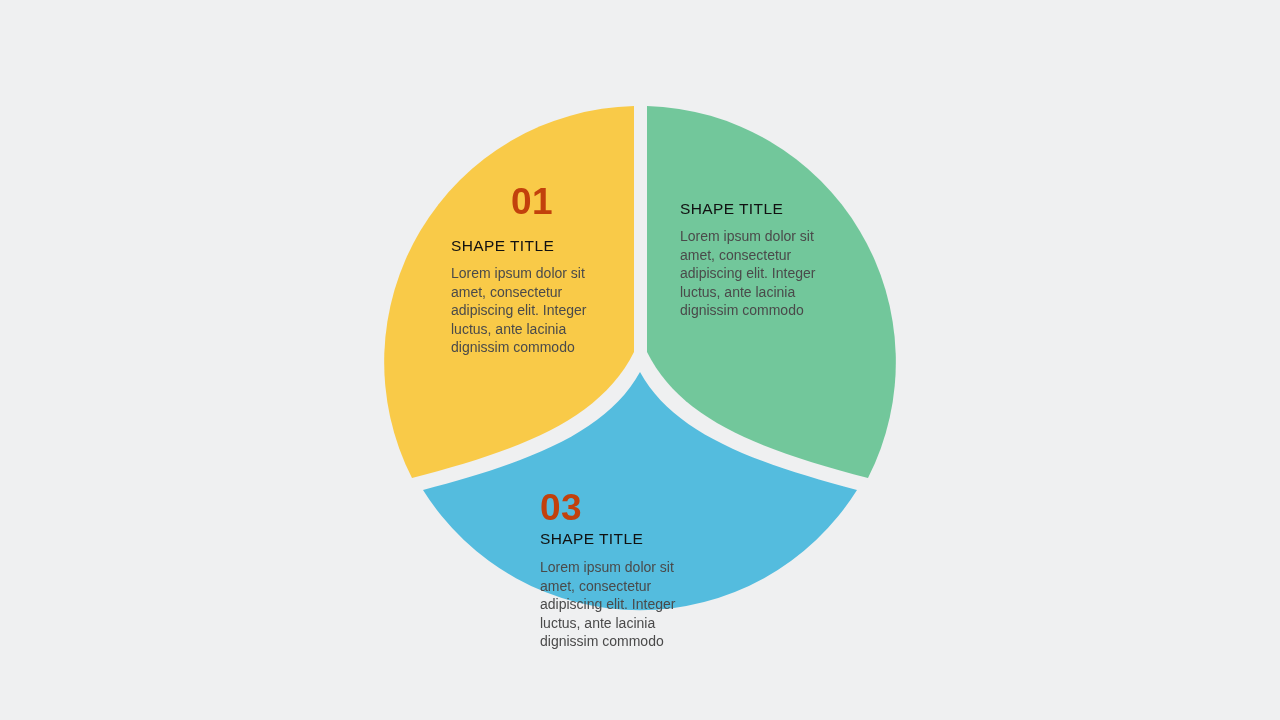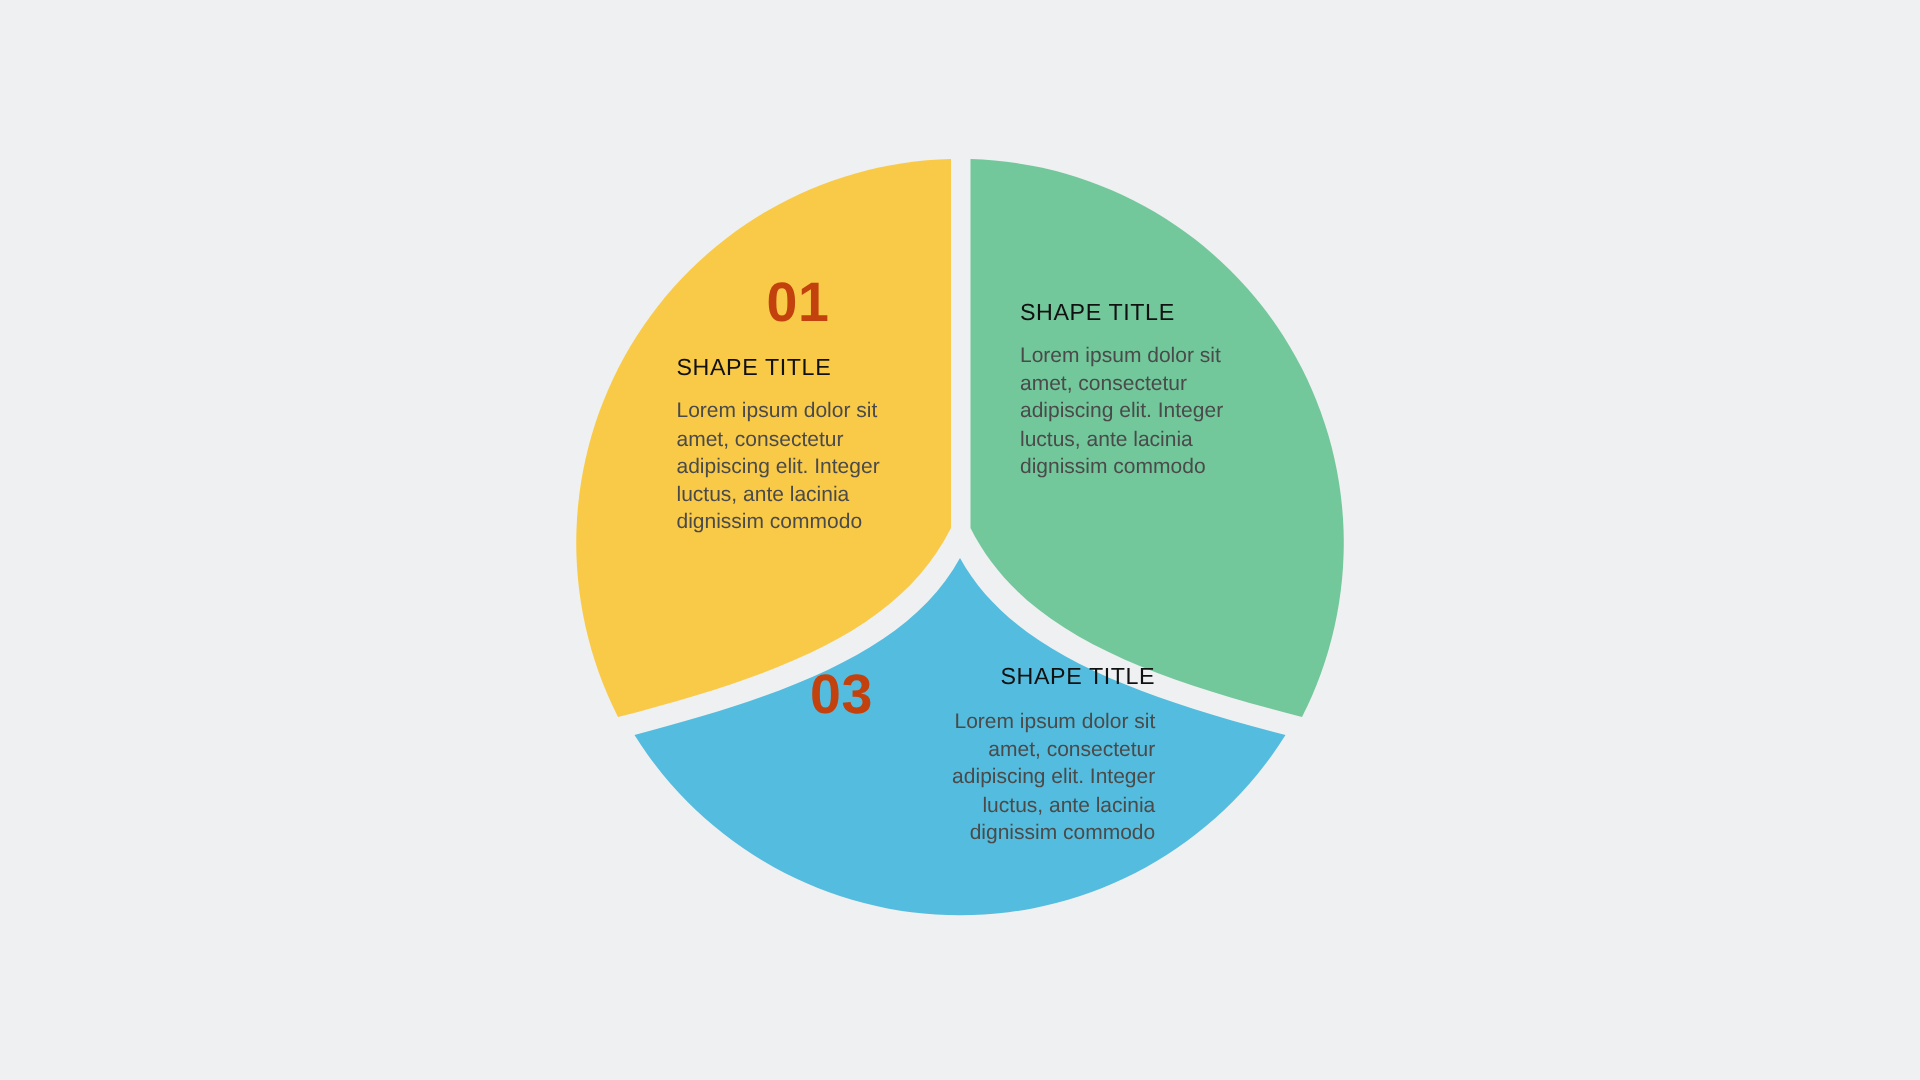--- a/index.html
+++ b/index.html
@@ -70,26 +70,25 @@
   #seg2-text {
     left: 680px;
     top: 183px;
     width: 175px;
     text-align: left;
   }
 
   
   #seg3-text {
     left: 540px;
-    top: 439px;
+    top: 484px;
     width: 300px;
     display: flex;
-    flex-direction: row;
+    flex-direction: column;
     align-items: flex-start;
-    text-align: right;
   }
   #seg3-text .num {
     font-size: 37px;
     margin-top: 5px;
     margin-right: 18px;
   }
   #seg3-text .stack {
     display: flex;
     flex-direction: column;
   }

